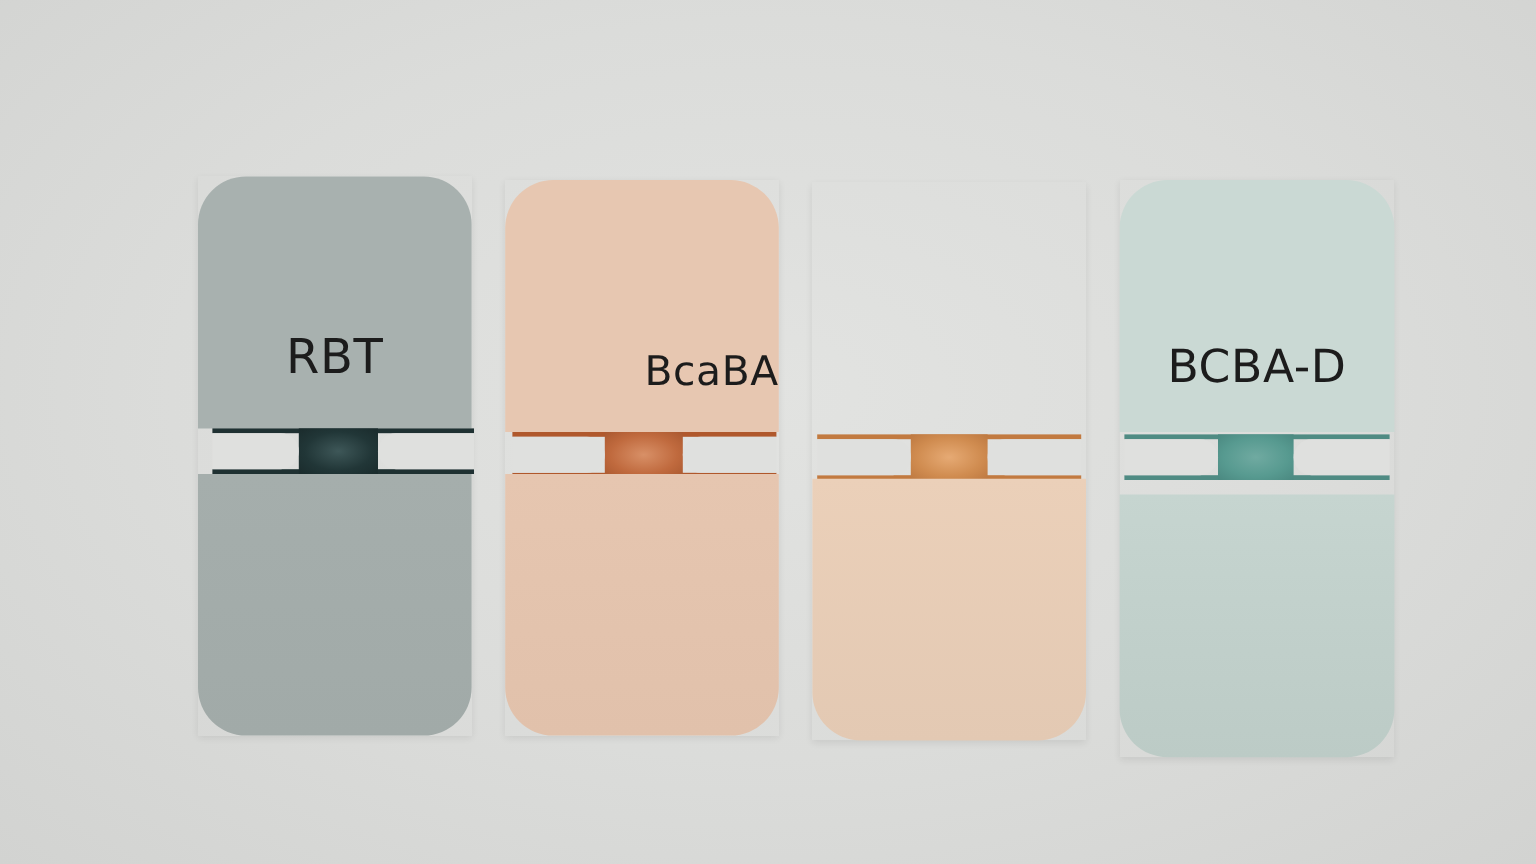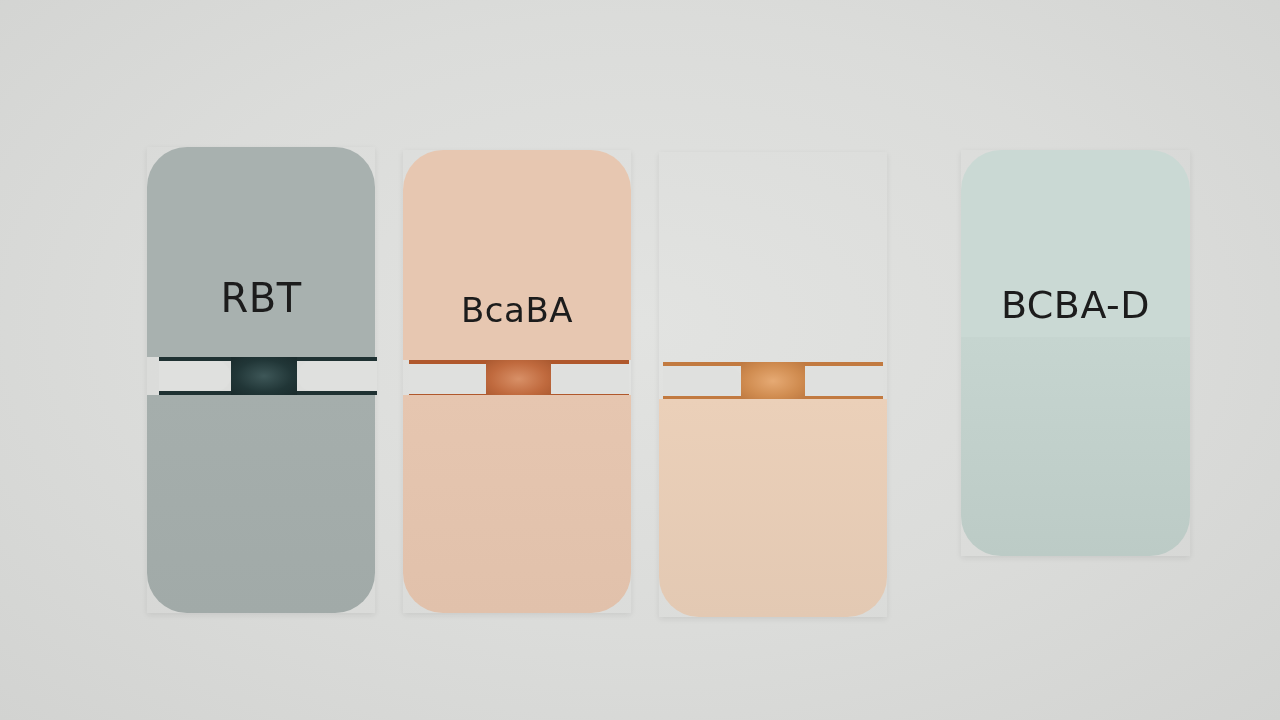--- a/index.html
+++ b/index.html
@@ -2,21 +2,21 @@
 <html><head>
 <meta charset="utf-8">
 <style>
   html,body{margin:0;padding:0;}
   body{
     width:1280px;height:720px;overflow:hidden;position:relative;
     background: radial-gradient(ellipse at 50% 45%, #e2e3e1 0%, #dbdcda 55%, #d2d3d1 100%);
     font-family:"DejaVu Sans","Liberation Sans",sans-serif;
   }
   .card{
-    position:absolute;width:228px;height:466px;
+    position:absolute;width:228px;height:466px;margin-left:18px;
   }
   .half{
     position:absolute;left:0;width:100%;
   }
   .top{
     top:0;height:210px;border-radius:40px 40px 0 0;
   }
   .bottom{
     bottom:0;height:218px;border-radius:0 0 40px 40px;
   }
@@ -58,21 +58,21 @@
       <div class="groove g2" style="background:#1f3132;"></div>
       <div class="neck" style="background:radial-gradient(ellipse at 50% 50%, #3e5758 0%, #213637 60%, #1a2b2c 100%);"></div>
       <div class="slot left"></div>
       <div class="slot right"></div>
     </div>
     <div class="half bottom" style="background:linear-gradient(180deg,#a5aeac,#a1aaa8);"></div>
   </div>
 
   <div class="card shade" style="left:403px;top:150px;height:463px;">
     <div class="half top" style="background:#e7c7b1;">
-      <div class="label" style="top:140px;font-size:34px;">BcaBA</div>
+      <div class="label" style="top:140px;font-size:34px;text-align:right;">BcaBA</div>
     </div>
     <div class="joint" style="left:6px;right:2px;">
       <div class="groove g1" style="background:#b0582c;"></div>
       <div class="groove g2" style="background:#b0582c;"></div>
       <div class="neck" style="left:77px;right:78px;background:radial-gradient(ellipse at 50% 50%, #d89067 0%, #c06a3e 60%, #a9582f 100%);"></div>
       <div class="slot left" style="width:77px;"></div>
       <div class="slot right" style="width:78px;"></div>
     </div>
     <div class="half bottom" style="background:linear-gradient(180deg,#e6c6b0,#e1c1ab);"></div>
   </div>
@@ -81,21 +81,21 @@
     <div class="joint" style="left:4px;right:4px;">
       <div class="groove g1" style="background:#c27a40;"></div>
       <div class="groove g2" style="background:#c27a40;"></div>
       <div class="neck" style="left:78px;right:78px;background:radial-gradient(ellipse at 50% 50%, #e6aa74 0%, #d08c50 60%, #bd7840 100%);"></div>
       <div class="slot left" style="width:78px;"></div>
       <div class="slot right" style="width:78px;"></div>
     </div>
     <div class="half bottom" style="background:linear-gradient(180deg,#ebd0b9,#e3c9b3);"></div>
   </div>
 
-  <div class="card shade" style="left:961px;top:150px;width:229px;height:406px;">
+  <div class="card shade" style="left:915px;top:150px;width:229px;height:481px;">
     <div class="half top" style="background:#cad9d4;">
       <div class="label" style="top:133px;font-size:38px;">BCBA-D</div>
     </div>
     <div class="joint" style="left:4px;right:4px;top:212px;">
       <div class="groove g1" style="background:#4f8b83;"></div>
       <div class="groove g2" style="background:#4f8b83;"></div>
       <div class="neck" style="left:78px;right:80px;background:radial-gradient(ellipse at 50% 50%, #70aaa1 0%, #579a90 60%, #4a8880 100%);"></div>
       <div class="slot left" style="width:78px;"></div>
       <div class="slot right" style="width:80px;"></div>
     </div>

